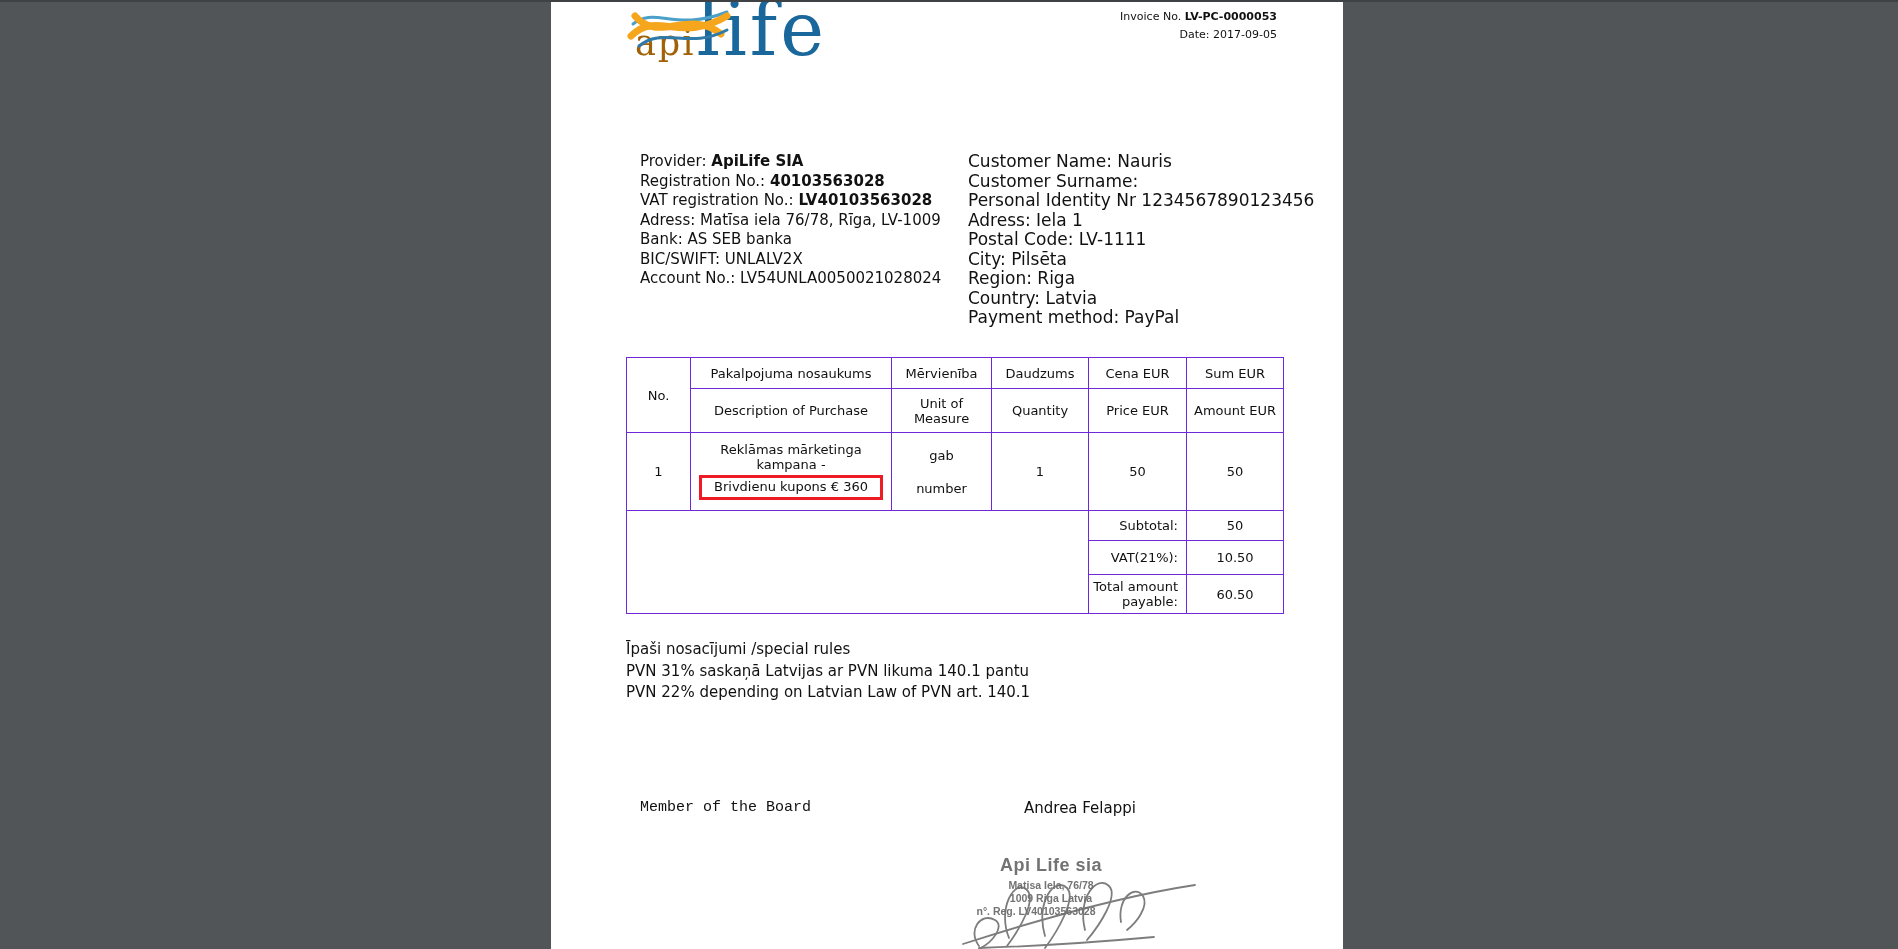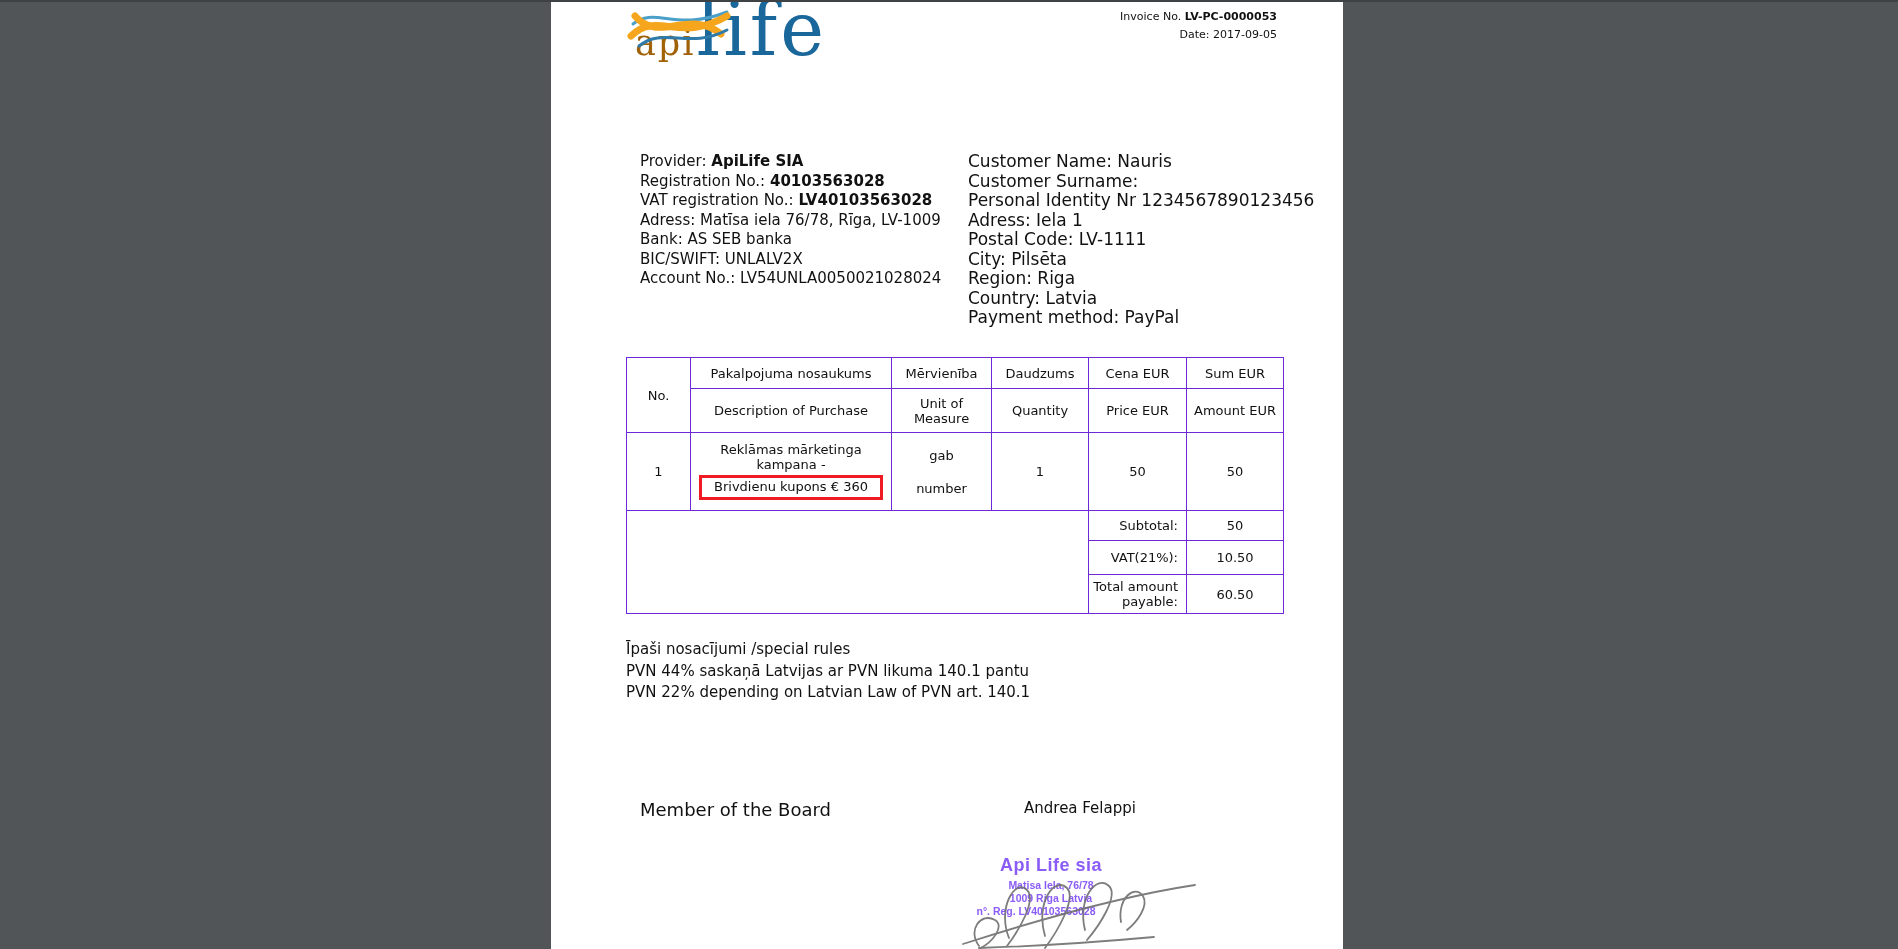--- a/index.html
+++ b/index.html
@@ -53,27 +53,27 @@
   .red-box {
     display:inline-block; border:3px solid #ee1b24;
     padding:1px 12px 3px; margin-top:3px;
   }
   .unit-spacer { height:18px; }
   td.tot-label { text-align:right; padding-right:8px; }
 
   
   .rules { position:absolute; left:75px; top:639px; font-size:15px; line-height:21.5px; }
   .words { position:absolute; left:89px; top:727px; font-size:15px; line-height:21.5px; }
-  .board-left  { position:absolute; left:89px;  top:799px; font-size:18px; }
+  .board-left  { position:absolute; left:89px;  top:799px; font-size:15px;font-family:Liberation Mono, monospace; }
   .board-right { position:absolute; left:473px; top:799px; font-size:15px; }
 
   
   .stamp {
     position:absolute; left:395px; top:855px; width:210px; text-align:center;
-    color:#8b5cf6; font-family:"Liberation Sans", sans-serif;
+    color:#737373; font-family:"Liberation Sans", sans-serif;
   }
   .stamp-company { font-size:18px; font-weight:bold; letter-spacing:0.5px; margin-bottom:3px; }
   .stamp-line { font-size:10.5px; font-weight:bold; line-height:13px; }
   .stamp-line.shift { margin-left:-30px; }
   .signature { position:absolute; left:398px; top:838px; z-index:3; }
 </style>
 </head>
 <body>
 
 <div class="top-edge"></div>
@@ -171,21 +171,21 @@
     </tr>
     <tr>
       <td class="tot-label" style="height:39px">Total amount payable:</td>
       <td>60.50</td>
     </tr>
   </tbody>
     </table>
 
   <div class="rules">
     <div>Īpaši nosacījumi /special rules</div>
-    <div>PVN 44% saskaņā Latvijas ar PVN likuma 140.1 pantu</div>
+    <div>PVN 31% saskaņā Latvijas ar PVN likuma 140.1 pantu</div>
     <div>PVN 22% depending on Latvian Law of PVN art. 140.1</div>
   </div>
 
 
   <div class="board-left">Member of the Board</div>
   <div class="board-right">Andrea Felappi</div>
 
   <div class="stamp">
     <div class="stamp-company">Api Life sia</div>
     <div class="stamp-line">Matisa Iela, 76/78</div>

